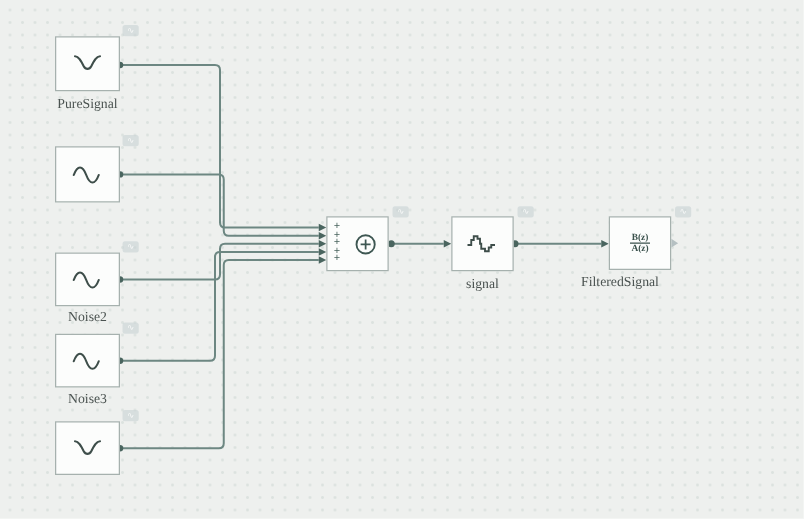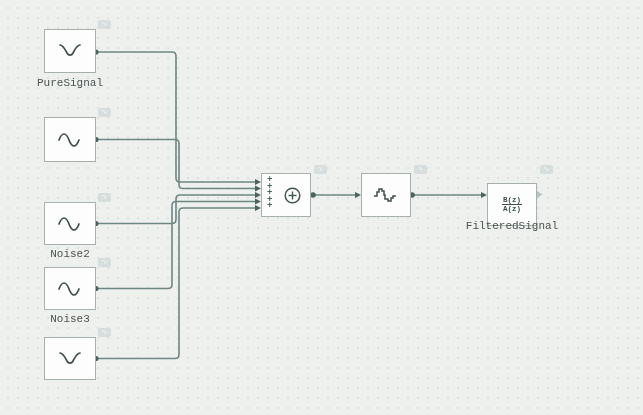--- a/index.html
+++ b/index.html
@@ -3,21 +3,21 @@
 <meta charset="utf-8">
 <style>
   html,body{margin:0;padding:0;}
   .canvas{
     position:relative;
     width:643px;height:415px;
     background-color:#eef0ee;
     background-image:radial-gradient(#dce2df 1px, transparent 1.2px);
     background-size:10px 10px;
     background-position:3px 3px;
-    font-family:Liberation Mono, monospace;
+    font-family:Liberation Serif, serif;
     overflow:hidden;
   }
   .wires{position:absolute;left:0;top:0;}
   .block{
     position:absolute;
     background:#fcfdfc;
     border:1px solid #a6b1ae;
     box-sizing:border-box;
     display:flex;align-items:center;justify-content:center;
   }
@@ -41,30 +41,30 @@
     overflow:hidden;
   }
   
   .b-pure   {left:44px;top:29px;width:52px;height:44px;}
   .b-noise  {left:44px;top:117px;width:52px;height:45px;}
   .b-noise2 {left:44px;top:202px;width:52px;height:43px;}
   .b-noise3 {left:44px;top:267px;width:52px;height:43px;}
   .b-noise4 {left:44px;top:337px;width:52px;height:43px;}
   .b-sum    {left:261px;top:173px;width:50px;height:44px;}
   .b-signal {left:361px;top:173px;width:50px;height:44px;}
-  .b-filter {left:487px;top:183px;width:50px;height:43px;}
+  .b-filter {left:487px;top:173px;width:50px;height:43px;}
 
   .l-pure   {left:20px;top:77px;width:100px;}
   .l-noise  {left:20px;top:165px;width:100px;}
   .l-noise2 {left:20px;top:248px;width:100px;}
   .l-noise3 {left:20px;top:313px;width:100px;}
   .l-noise4 {left:20px;top:383px;width:100px;}
   .l-sum    {left:236px;top:221px;width:100px;}
   .l-signal {left:336px;top:221px;width:100px;}
-  .l-filter {left:462px;top:220px;width:100px;}
+  .l-filter {left:446px;top:220px;width:100px;}
 
   .g-pure   {left:98px;top:20px;}
   .g-noise  {left:98px;top:108px;}
   .g-noise2 {left:98px;top:193px;}
   .g-noise3 {left:98px;top:258px;}
   .g-noise4 {left:98px;top:328px;}
   .g-sum    {left:314px;top:165px;}
   .g-signal {left:414px;top:165px;}
   .g-filter {left:540px;top:165px;}
 
@@ -173,20 +173,21 @@
     </svg>
   </div>
   <div class="badge g-sum">∿</div>
 
   <div class="block b-signal">
     <svg width="28" height="22" viewBox="0 0 28 22">
       <path d="M2 12 L5 12 L5 8 L7 8 L7 5 L10 5 L10 7 L12 7 L12 11 L13 11 L13 15 L16 15 L16 17 L19 17 L19 14 L21 14 L21 12 L24 12" fill="none" stroke="#3e4e4a" stroke-width="1.5"></path>
     </svg>
   </div>
   <div class="badge g-signal">∿</div>
+  <div class="blabel l-signal">signal</div>
 
   <div class="block b-filter">
     <div class="tf">
       <div class="num">B(z)</div>
       <div class="den">A(z)</div>
     </div>
   </div>
   <div class="badge g-filter">∿</div>
   <div class="blabel l-filter">FilteredSignal</div>
 

